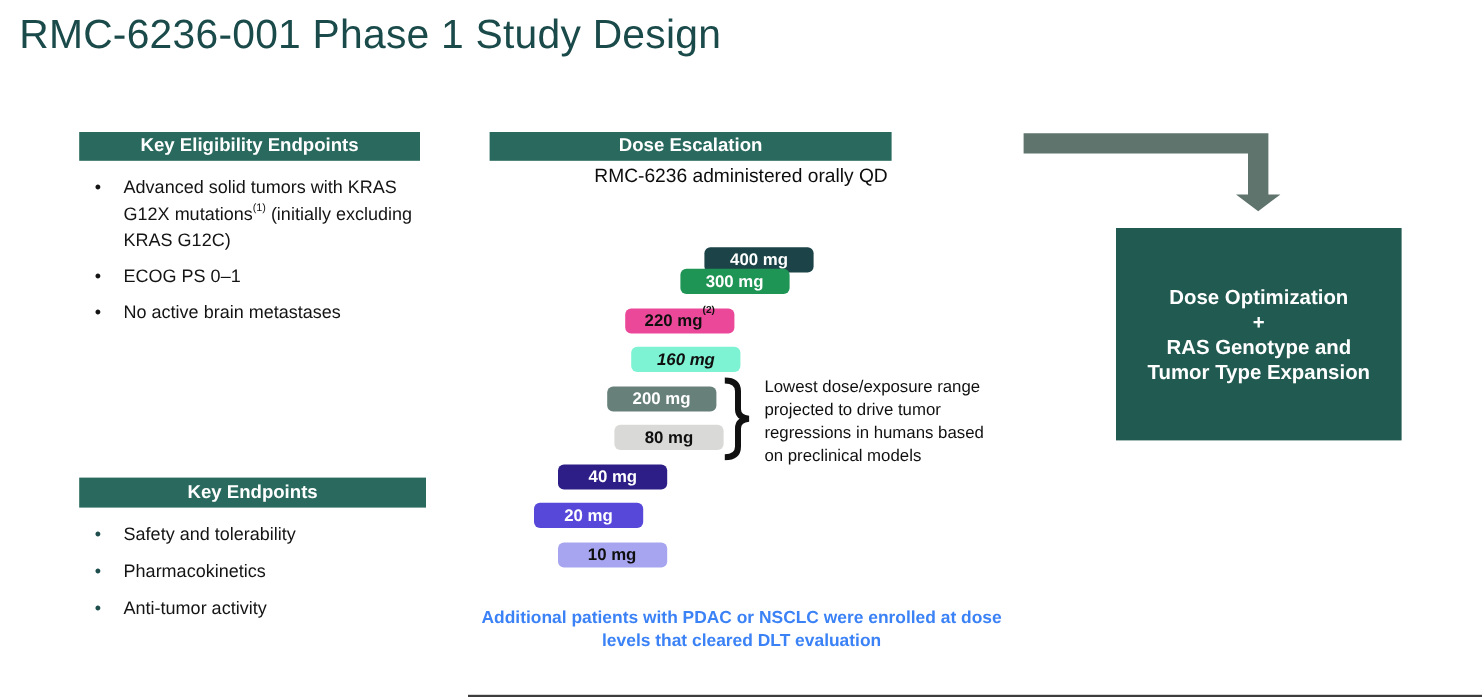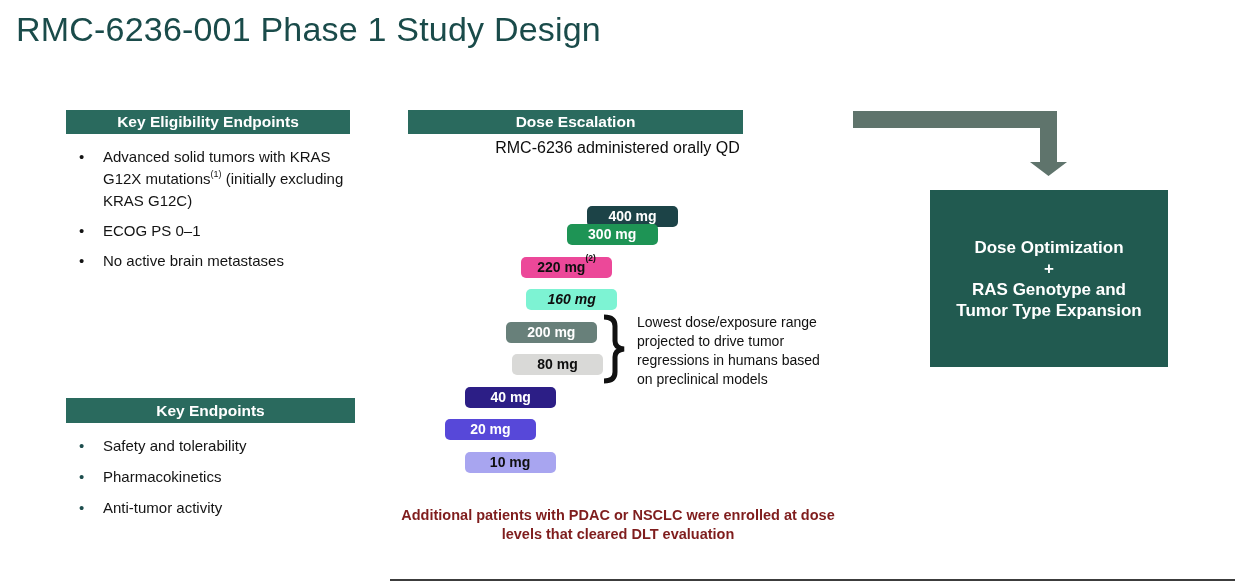--- a/index.html
+++ b/index.html
@@ -53,21 +53,21 @@
   .pill sup{font-size:8.5px;line-height:0;position:relative;top:-5px;}
 
   .brace-note{
     position:absolute;left:637px;top:313px;width:200px;
     font-size:14px;line-height:19px;color:#101010;
   }
   .brace-svg{position:absolute;left:601px;top:314px;}
 
   .footnote{
     position:absolute;left:398px;top:506px;width:440px;
-    text-align:center;font-weight:bold;font-size:14.5px;line-height:19px;color:#7f1d1d;
+    text-align:center;font-weight:bold;font-size:14.5px;line-height:19px;color:#3b82f6;
   }
 
   .arrow-svg{position:absolute;left:850px;top:105px;}
 
   .expansion-box{
     position:absolute;left:930px;top:190px;width:238px;height:177px;
     background:var(--box);color:#ffffff;
     display:flex;flex-direction:column;align-items:center;justify-content:center;
     font-weight:bold;font-size:17px;line-height:21px;text-align:right;
   }

